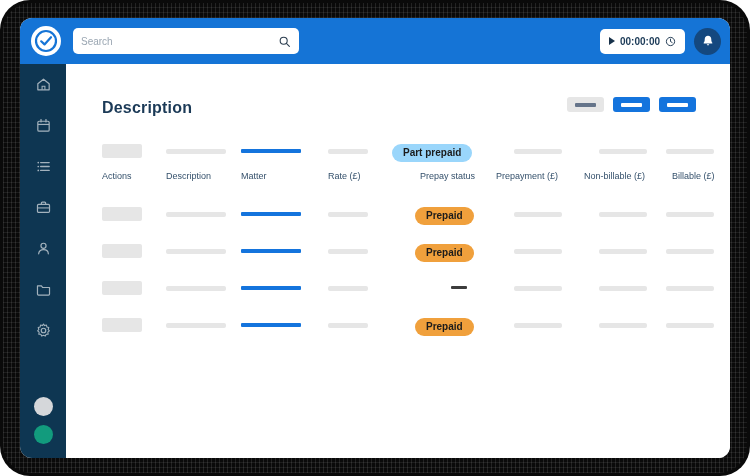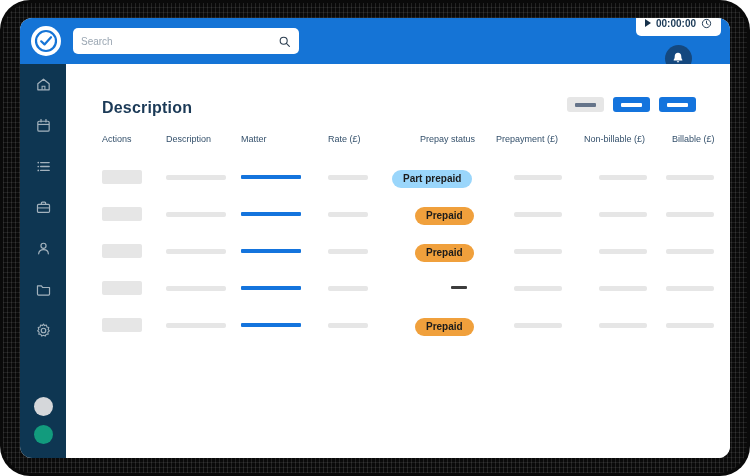--- a/index.html
+++ b/index.html
@@ -61,21 +61,21 @@
     border: 0; outline: 0; flex: 1;
     font-family: "Liberation Sans", sans-serif;
     font-size: 10px; color: #3b4a5a;
     background: transparent;
   }
   #search-input::placeholder { color: #9aa6b2; }
   .mag { width: 13px; height: 13px; flex: 0 0 auto; }
 
   #topbar-right {
     margin-left: auto; margin-right: 9px;
-    display: flex; align-items: center; gap: 9px; flex-direction: column;
+    display: flex; align-items: center; gap: 9px;
   }
   .pill {
     height: 25px; background: #fff; border-radius: 5px;
     display: flex; align-items: center; gap: 5px;
     padding: 0 9px;
     font-size: 10px; font-weight: bold; color: #1b3a57;
     white-space: nowrap;
   }
   .tri-play {
     width: 0; height: 0;
@@ -280,49 +280,49 @@
       <div class="abtn abtn-blue">
           <i></i>
         </div>
       <div class="abtn abtn-blue">
           <i></i>
         </div>
     </div>
 
     <div id="table">
 
+      <div class="row">
+        <div class="cell block" style="left:36px;  top:10px"></div>
+        <div class="cell bar" style="left:100px; top:15px; width:60px"></div>
+        <div class="cell bar-blue" style="left:175px; top:15px"></div>
+        <div class="cell bar" style="left:262px; top:15px; width:40px"></div>
+        <div class="cell" style="left:326px; top:8px">
+          <span class="badge badge-blue">Part prepaid</span>
+        </div>
+        <div class="cell bar" style="left:448px; top:15px; width:48px"></div>
+        <div class="cell bar" style="left:533px; top:15px; width:48px"></div>
+        <div class="cell bar" style="left:600px; top:15px; width:48px"></div>
+      </div>
+
       <div class="row" id="head-row">
         <div class="th" style="left:36px">Actions</div>
         <div class="th" style="left:100px">Description</div>
         <div class="th" style="left:175px">Matter</div>
         <div class="th" style="left:262px">Rate (£)</div>
         <div class="th" style="left:354px">Prepay status</div>
         <div class="th" style="left:430px">Prepayment (£)</div>
         <div class="th" style="left:518px">Non-billable (£)</div>
         <div class="th" style="left:606px">Billable (£)</div>
       </div>
 
       <div class="row">
         <div class="cell block" style="left:36px;  top:10px"></div>
         <div class="cell bar" style="left:100px; top:15px; width:60px"></div>
         <div class="cell bar-blue" style="left:175px; top:15px"></div>
         <div class="cell bar" style="left:262px; top:15px; width:40px"></div>
-        <div class="cell" style="left:326px; top:8px">
-          <span class="badge badge-blue">Part prepaid</span>
-        </div>
-        <div class="cell bar" style="left:448px; top:15px; width:48px"></div>
-        <div class="cell bar" style="left:533px; top:15px; width:48px"></div>
-        <div class="cell bar" style="left:600px; top:15px; width:48px"></div>
-      </div>
-
-      <div class="row">
-        <div class="cell block" style="left:36px;  top:10px"></div>
-        <div class="cell bar" style="left:100px; top:15px; width:60px"></div>
-        <div class="cell bar-blue" style="left:175px; top:15px"></div>
-        <div class="cell bar" style="left:262px; top:15px; width:40px"></div>
         <div class="cell" style="left:349px; top:8px">
           <span class="badge badge-orange">Prepaid</span>
         </div>
         <div class="cell bar" style="left:448px; top:15px; width:48px"></div>
         <div class="cell bar" style="left:533px; top:15px; width:48px"></div>
         <div class="cell bar" style="left:600px; top:15px; width:48px"></div>
       </div>
 
       <div class="row">
         <div class="cell block" style="left:36px;  top:10px"></div>

